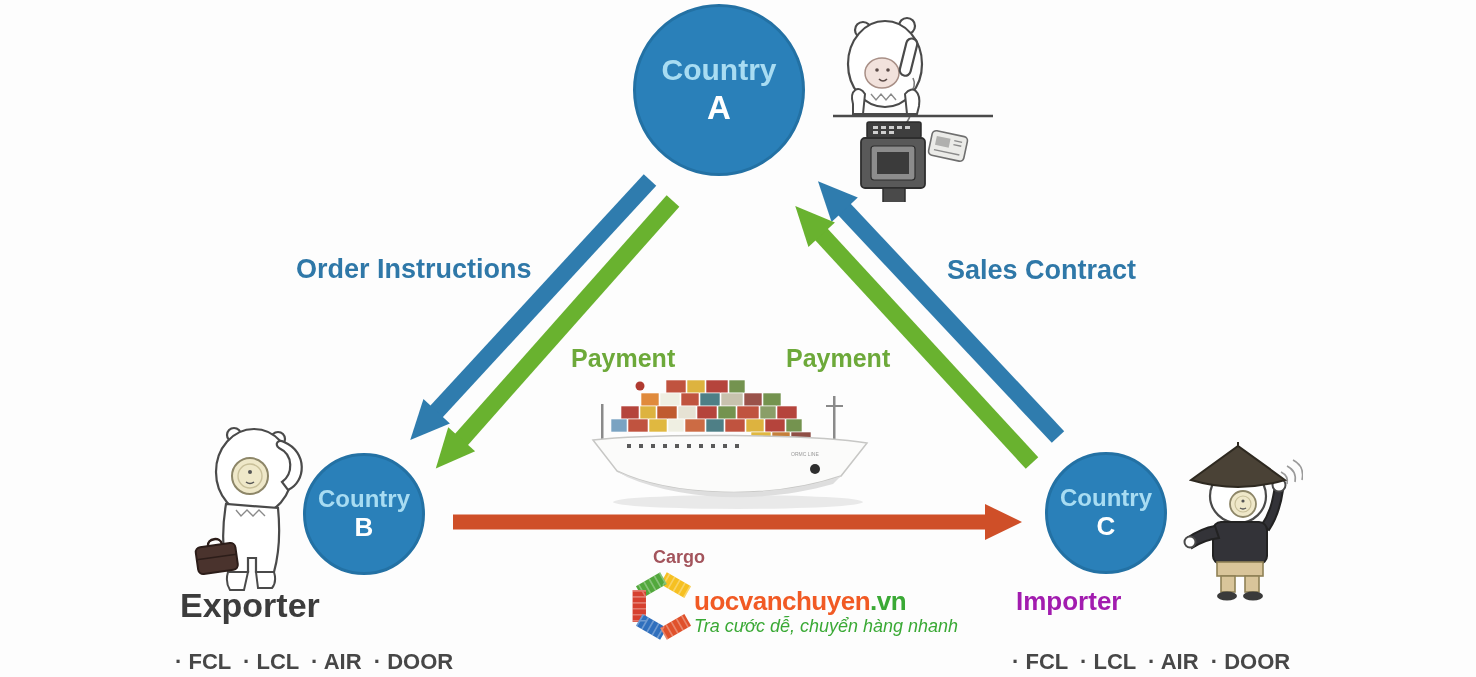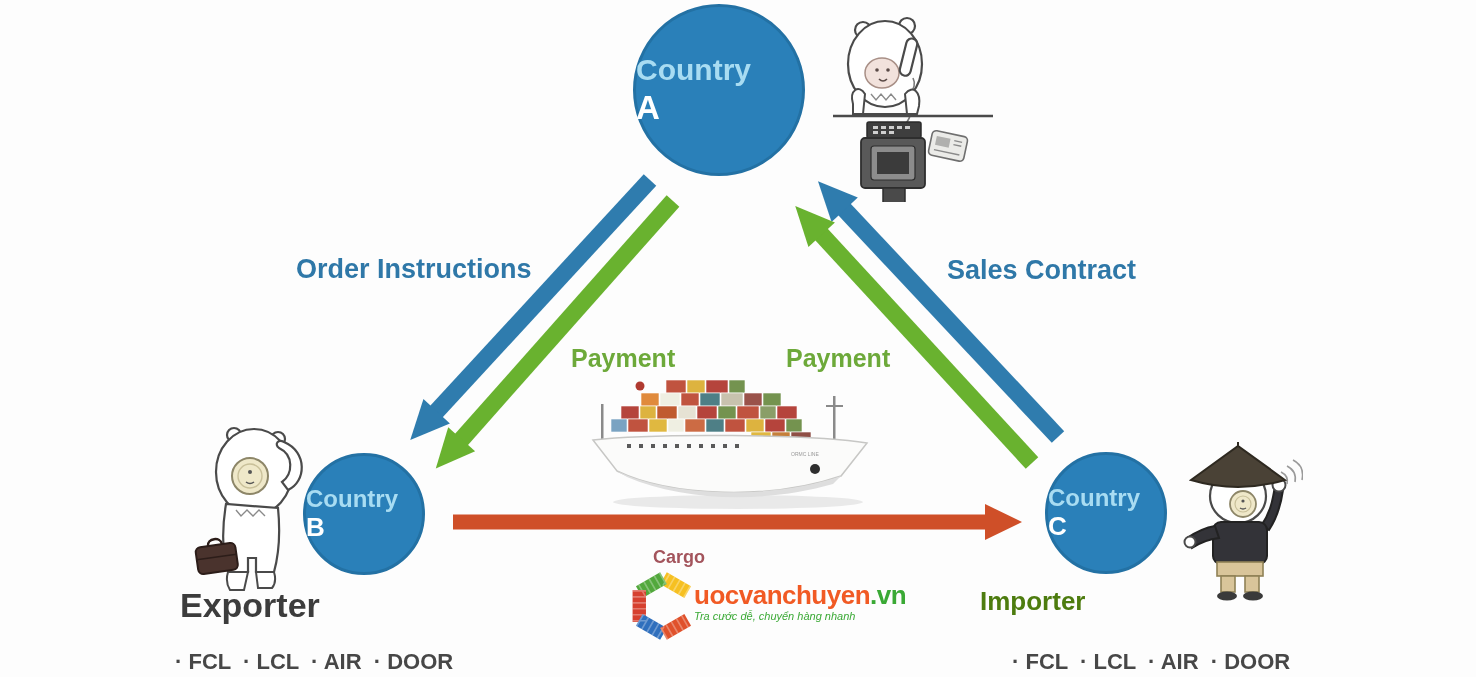--- a/index.html
+++ b/index.html
@@ -5,31 +5,31 @@
   html,body{margin:0;padding:0;background:#ffffff;}
   .stage{
     position:relative;width:1476px;height:677px;background:#fdfdfd;overflow:hidden;
     font-family:"Liberation Sans","DejaVu Sans",sans-serif;
   }
   .abs{position:absolute;}
   svg{display:block;}
   .overlay{position:absolute;left:0;top:0;}
   .node{
     position:absolute;border-radius:50%;
-    display:flex;flex-direction:column;align-items:flex-start;justify-content:center;
+    display:flex;flex-direction:column;align-items:center;justify-content:center;
     font-weight:bold;line-height:1.05;box-sizing:border-box;border:3px solid transparent;
   }
   .node .node-letter{color:#fff;}
   .edge-label{position:absolute;font-weight:bold;white-space:nowrap;}
   .role-title{position:absolute;font-weight:bold;white-space:nowrap;}
   .role-services{position:absolute;font-weight:bold;white-space:pre;margin-top:28px;}
   .logo{position:absolute;display:flex;align-items:flex-start;}
-  .logo-textcol{margin-left:-6px;margin-top:10px;}
+  .logo-textcol{margin-left:-6px;margin-top:16px;}
   .logo-main{font-weight:bold;font-size:26px;line-height:1;letter-spacing:-0.5px;white-space:nowrap;}
-  .logo-tagline{font-style:italic;font-size:11px;margin-top:2px;white-space:nowrap;}
+  .logo-tagline{font-style:italic;font-size:18px;margin-top:2px;white-space:nowrap;}
 </style>
 </head>
 <body>
 
 <div class="stage">
 
   <svg class="overlay" width="1476" height="677" viewBox="0 0 1476 677">
     <defs>
       <marker id="headBlue" markerUnits="userSpaceOnUse" markerWidth="42" markerHeight="40" refX="2" refY="19" orient="auto">
         <path d="M1,1 L40,19 L1,37 Z" fill="#2f7cae"></path>
@@ -69,21 +69,21 @@
 
   <div class="edge-label" style="left: 571px; top: 344px; font-size: 25px; color: rgb(109, 169, 58);">Payment</div>
 
   <div class="edge-label" style="left: 786px; top: 344px; font-size: 25px; color: rgb(109, 169, 58);">Payment</div>
 
   <div class="edge-label" style="left: 653px; top: 547px; font-size: 18px; color: rgb(163, 84, 92);">Cargo</div>
 
   <div class="role-title" style="left: 180px; top: 586px; font-size: 34px; color: rgb(60, 60, 60);">Exporter</div>
   <div class="role-services" style="left: 175px; top: 621px; font-size: 22px; color: rgb(71, 71, 71);">· FCL  · LCL  · AIR  · DOOR</div>
 
-  <div class="role-title" style="left: 980px; top: 586px; font-size: 26px; color: #4d7c0f;">Importer</div>
+  <div class="role-title" style="left: 1016px; top: 586px; font-size: 26px; color: #a21caf;">Importer</div>
   <div class="role-services" style="left: 1012px; top: 621px; font-size: 22px; color: rgb(71, 71, 71);">· FCL  · LCL  · AIR  · DOOR</div>
 
   <svg class="abs" style="left:583px;top:376px;" width="292" height="136" viewBox="0 0 292 136">
     <ellipse cx="155" cy="126" rx="125" ry="7" fill="rgba(0,0,0,0.08)"></ellipse>
 
     <g transform="translate(28,4)" stroke="#ffffff" stroke-width="0.6">
       <rect x="55" y="0" width="20" height="13" fill="#c0533f"></rect>
         <rect x="76" y="0" width="18" height="13" fill="#ddb33f"></rect>
       <rect x="95" y="0" width="22" height="13" fill="#b5443c"></rect>
         <rect x="118" y="0" width="16" height="13" fill="#74934f"></rect>

